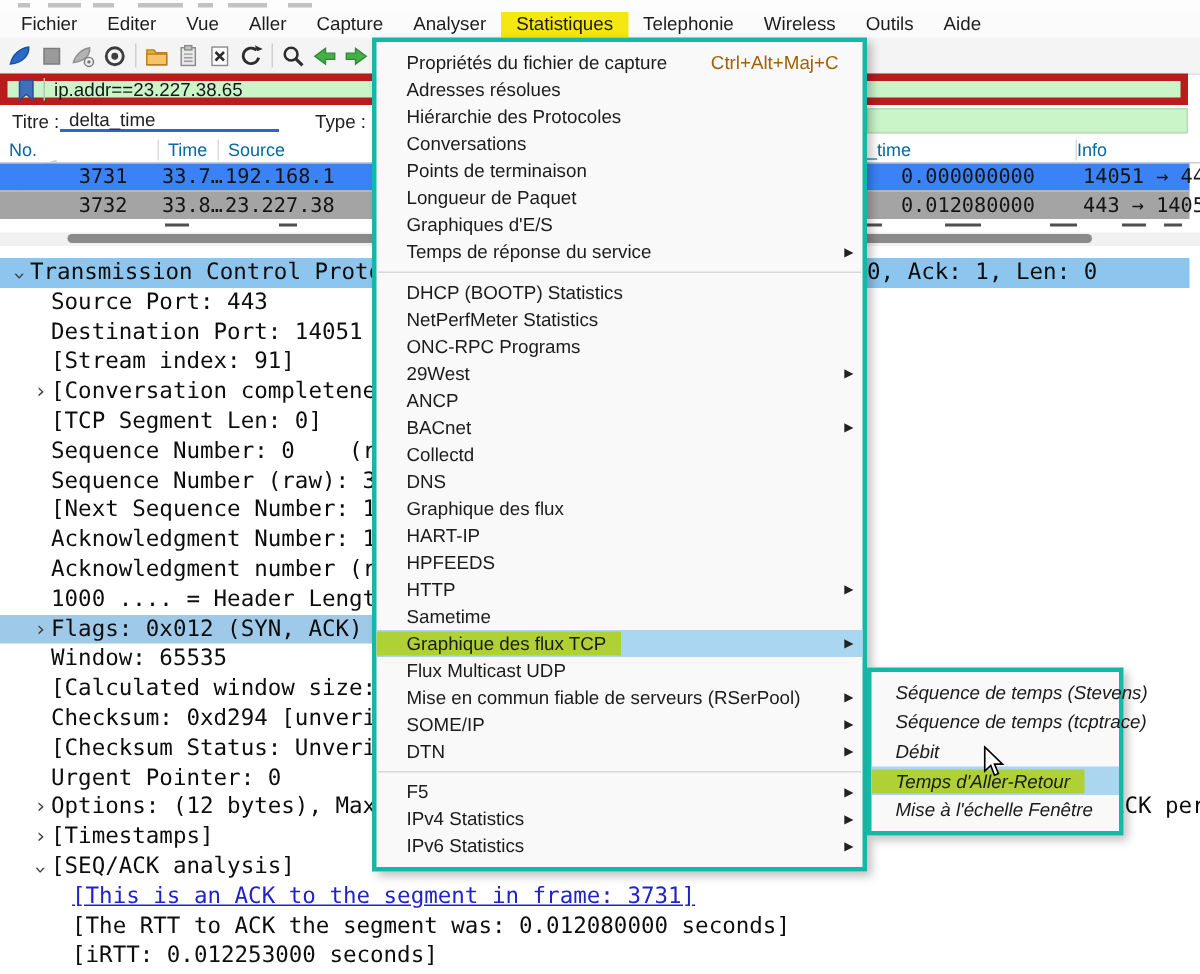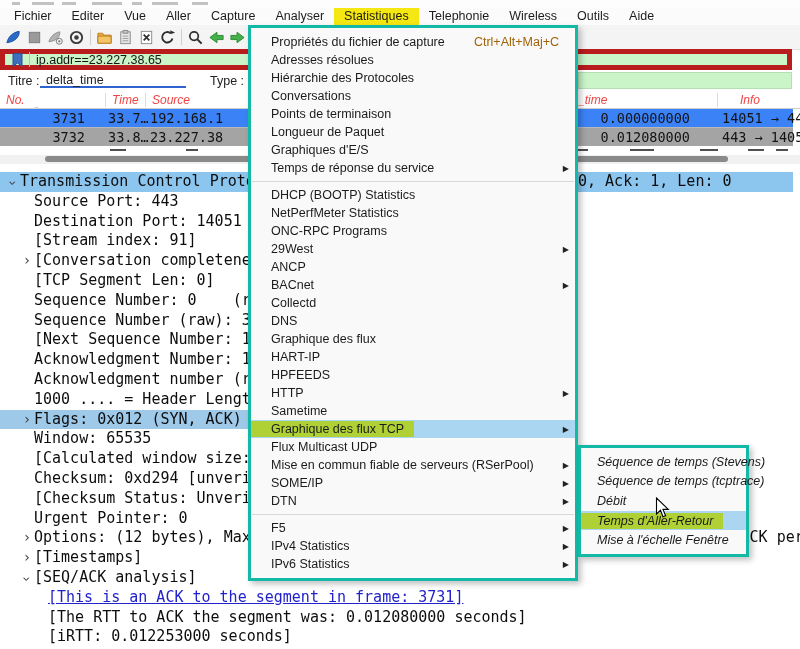--- a/index.html
+++ b/index.html
@@ -31,21 +31,21 @@
   #coledit .lbl{position:absolute;top:4px;}
   #title-label{left:8px;}
   #title-input{position:absolute;left:40px;top:1px;width:146px;height:17px;
                border-bottom:2px solid #2f63d0;padding:2px 0 0 6px;box-sizing:border-box;background:#fff;}
   #type-label{left:210px;}
   #fields-input{position:absolute;left:578px;top:2px;width:214px;height:17px;background:#c9f5c9;
                 border:1px solid #b7ddb7;box-sizing:border-box;}
   
   #plist{position:absolute;left:0;top:92px;width:800px;height:78px;background:#fff;overflow:hidden;}
   #plist .hline{position:absolute;top:0;height:16px;border-bottom:1px solid #cccccc;left:0;width:800px;}
-  .hdr{position:absolute;top:1px;font-size:12px;color:#ef4444;white-space:nowrap;font-style:italic;}
+  .hdr{position:absolute;top:1px;font-size:12px;color:#0369a1;white-space:nowrap;}
   .vsep{position:absolute;top:1px;height:14px;width:1px;background:#dcdcdc;}
   .prow{position:absolute;left:0;width:793px;height:18px;
         font-family:"DejaVu Sans Mono","Liberation Mono",monospace;font-size:13.5px;color:#141414;}
   .pcell{position:absolute;top:1px;white-space:pre;overflow:hidden;}
   .c0{left:0;width:85px;text-align:right;}
   .c1{left:108px;width:40px;}
   .c2{left:150px;width:98px;}
   .c3{left:560px;width:130px;text-align:right;}
   .c4{left:722px;width:78px;}
   .dash{position:absolute;height:2px;background:#4f4f4f;top:57px;}
@@ -231,21 +231,21 @@
     <div class="dash" style="left:630px;width:24px"></div>
     <div class="dash" style="left:700px;width:18px"></div>
     <div class="dash" style="left:748px;width:16px"></div>
     <div class="dash" style="left:776px;width:12px"></div>
     <div id="hscroll-track"></div>
     <div id="hscroll-thumb"></div>
   <div class="hdr" style="left: 6px;">No.</div>
       <div class="hdr" style="left: 112px;">Time</div>
       <div class="hdr" style="left: 152px;">Source</div>
       <div class="hdr" style="left: 552px;">delta_time</div>
-      <div class="hdr" style="left: 740px; text-align: center;">Info</div>
+      <div class="hdr" style="left: 718px; text-align: center;">Info</div>
     </div>
 
   <div id="dpane">
       <div style="height:2px"></div>
       <div class="dl"><div class="bg" style="background: rgb(140, 197, 238); width: 793px;"></div><span class="ar rot" style="margin-left: 6px;">›</span><span class="tx">Transmission Control Protoc</span><span class="rt">0, Ack: 1, Len: 0</span></div>
       <div class="dl"><span class="ar" style="margin-left: 20px;"></span><span class="tx">Source Port: 443</span></div>
       <div class="dl"><span class="ar" style="margin-left: 20px;"></span><span class="tx">Destination Port: 14051</span></div>
       <div class="dl"><span class="ar" style="margin-left: 20px;"></span><span class="tx">[Stream index: 91]</span></div>
       <div class="dl"><span class="ar" style="margin-left: 20px;">›</span><span class="tx">[Conversation completeness</span></div>
       <div class="dl"><span class="ar" style="margin-left: 20px;"></span><span class="tx">[TCP Segment Len: 0]</span></div>

